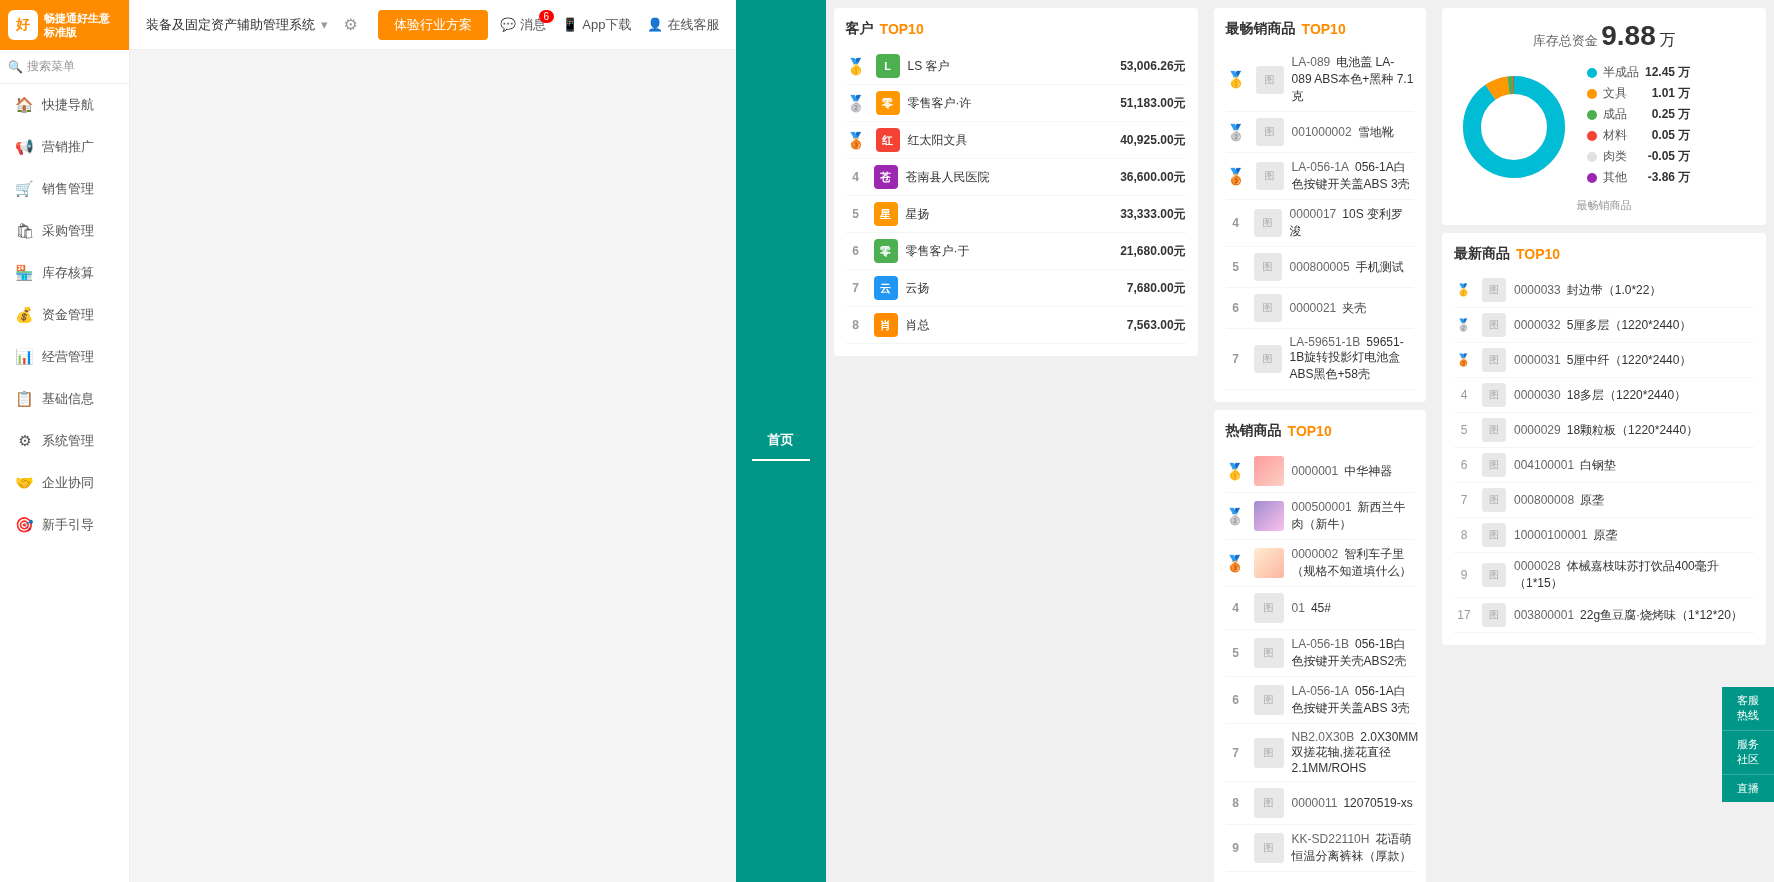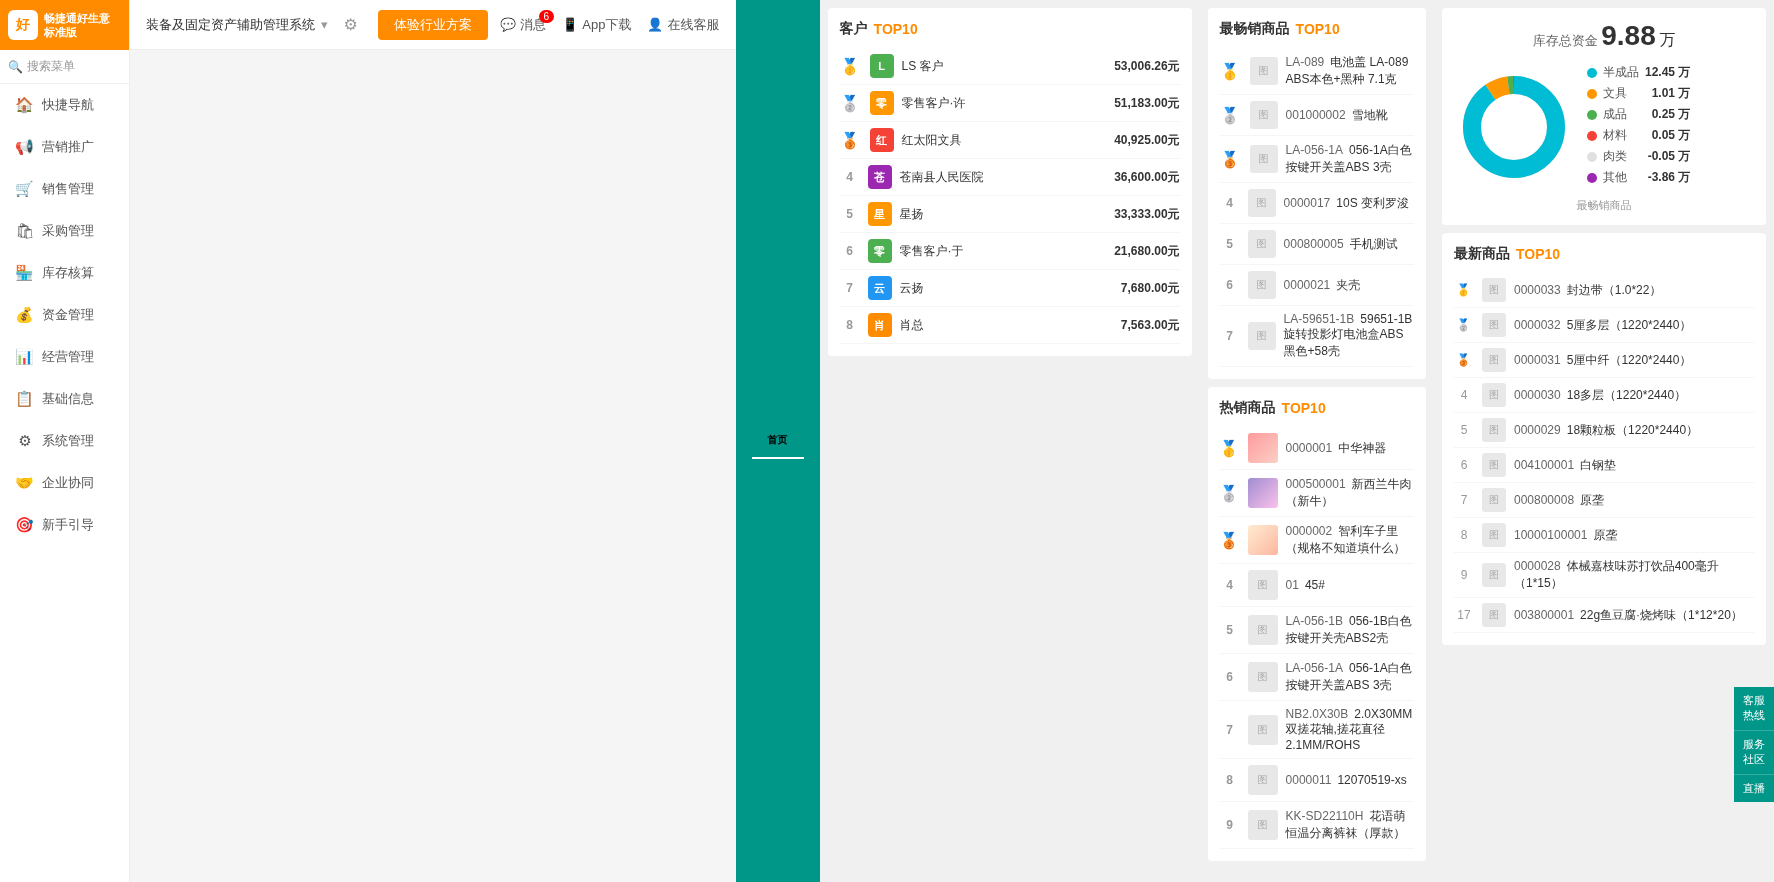--- a/index.html
+++ b/index.html
@@ -130,22 +130,22 @@
 
     
     .page-nav {
       background: #009688;
       padding: 0 16px;
       display: flex;
       align-items: center;
     }
     .page-nav-item {
       padding: 10px 16px;
-      color: #000000;
-      font-size: 10px;
+      color: #ffffff;
+      font-size: 13px;
       cursor: pointer;
       border-bottom: 2px solid transparent;
       text-align: center;
     }
     .page-nav-item.active { border-bottom: 2px solid #fff; font-weight: bold; }
 
     
     .content {
       flex: 1;
       display: flex;
@@ -372,21 +372,21 @@
     
     .float-btns {
       position: fixed;
       right: 0;
       bottom: 80px;
       display: flex;
       flex-direction: column;
       gap: 0;
     }
     .float-btn {
-      width: 40px;
+      width: 52px;
       padding: 6px 4px;
       background: #009688;
       color: #fff;
       font-size: 11px;
       text-align: center;
       cursor: pointer;
       border-bottom: 1px solid rgba(255,255,255,0.2);
       line-height: 1.4;
     }
     .float-btn:last-child { border-bottom: none; }

